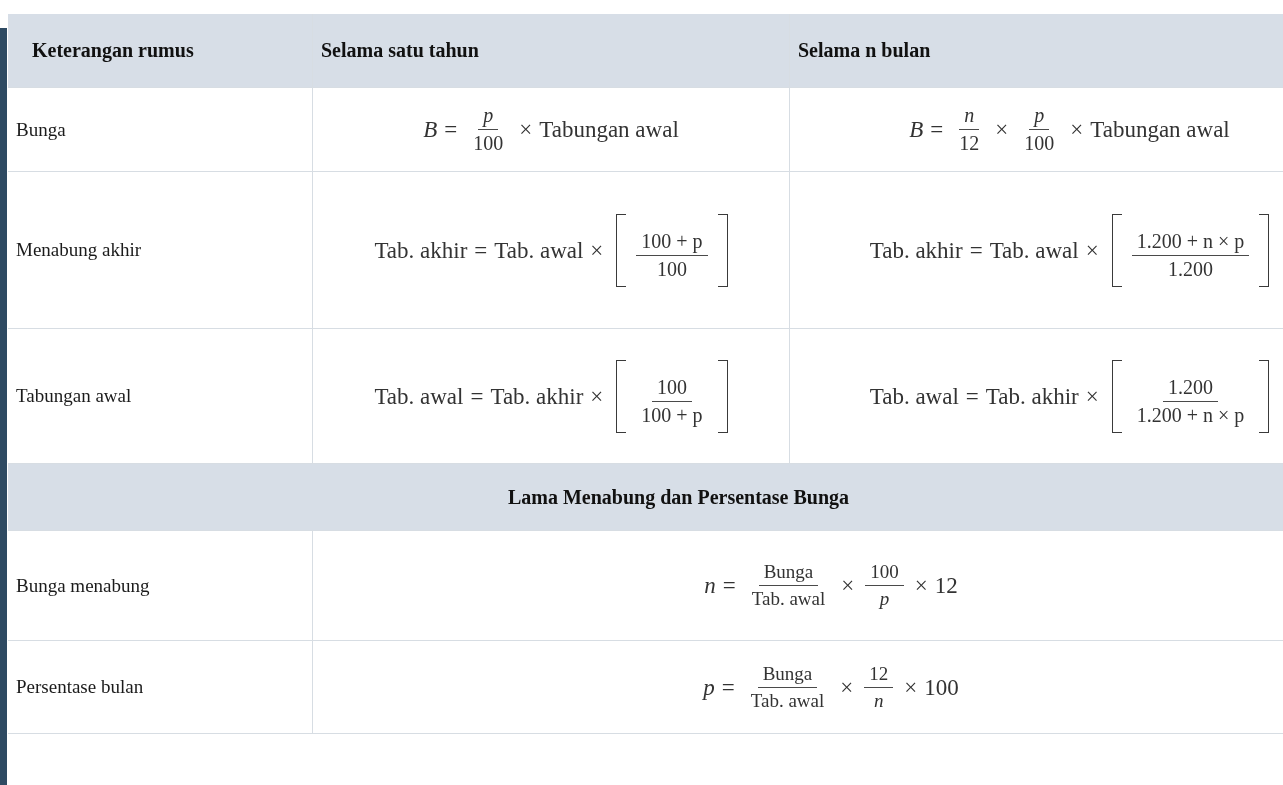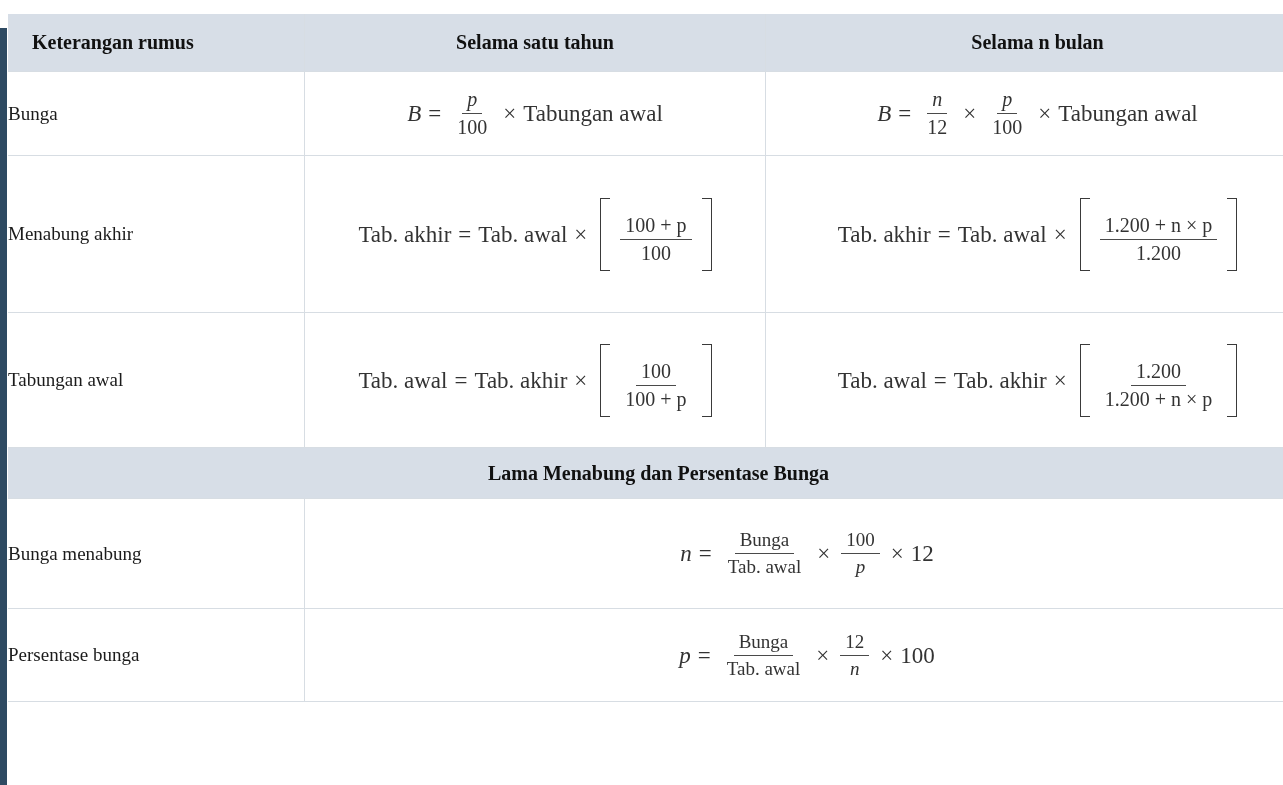--- a/index.html
+++ b/index.html
@@ -34,33 +34,33 @@
     border-collapse: collapse;
     width: 1275px;
     margin-top: 14px;
     table-layout: fixed;
   }
   table.formula-table td,
   table.formula-table th {
     border-bottom: 1px solid #d7dde3;
     border-right: 1px solid #d7dde3;
     vertical-align: middle;
-    padding: 0;
+    padding: 8px;
   }
   table.formula-table tr td:last-child,
   table.formula-table tr th:last-child {
     border-right: none;
   }
   .hdr {
     background: #d7dee7;
     font-weight: bold;
     font-size: 20px;
     font-family: "Liberation Serif", serif;
     height: 57px;
-    text-align: center;
+    text-align: left;
     color: #111111;
     border-bottom: 1px solid #c3ccd6;
   }
   .hdr.left {
     text-align: left;
     padding-left: 24px;
   }
   .rowlabel {
     font-size: 19px;
     font-family: "Liberation Serif", serif;
@@ -290,21 +290,21 @@
               <span class="num">100</span>
               <span class="den it">p</span>
             </span>
             <span class="op">×</span>
             <span>12</span>
           </span>
         </td>
       </tr>
 
       <tr class="r5">
-        <td class="rowlabel">Persentase bunga</td>
+        <td class="rowlabel">Persentase bulan</td>
         <td class="formula-cell" colspan="2">
           <span class="math">
             <span class="it">p</span>
             <span class="op">=</span>
             <span class="frac small-frac">
               <span class="num">Bunga</span>
               <span class="den">Tab. awal</span>
             </span>
             <span class="op">×</span>
             <span class="frac small-frac">

